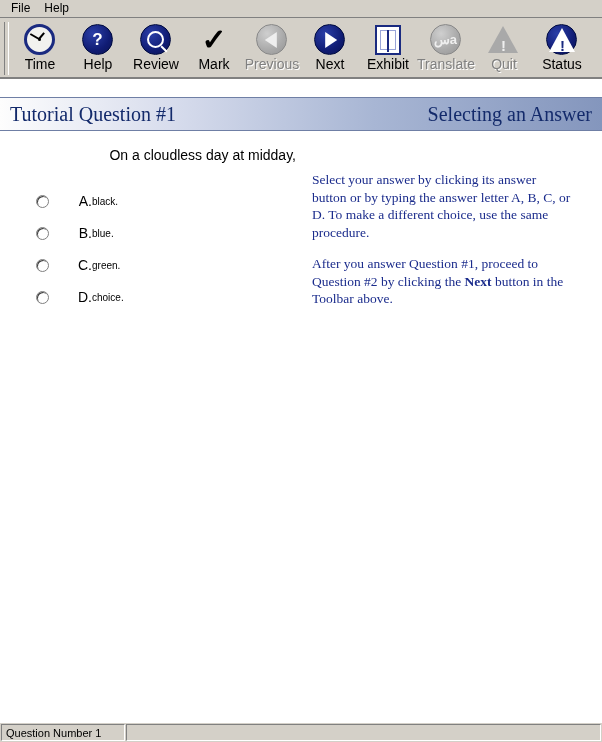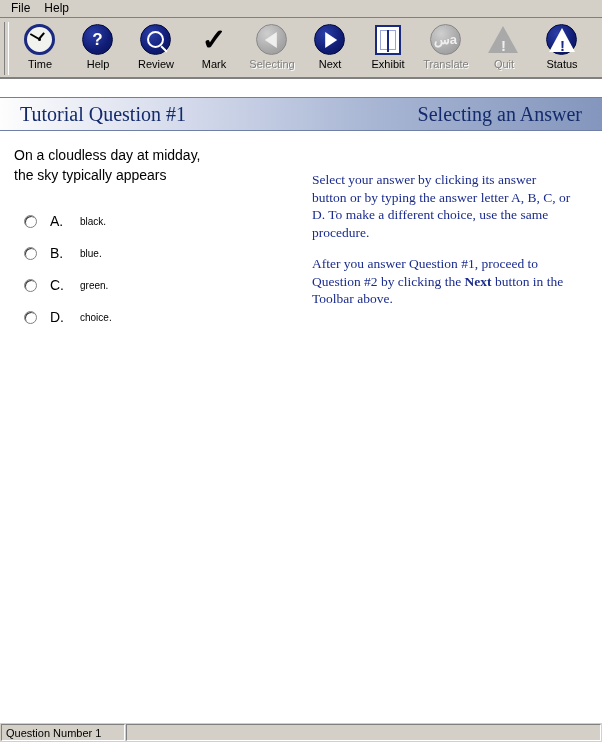--- a/index.html
+++ b/index.html
@@ -68,21 +68,21 @@
     border: 1px solid transparent;
     cursor: default;
   }
   .tool-icon {
     width: 32px;
     height: 32px;
     position: relative;
   }
   .tool-label {
     margin-top: 2px;
-    font-size: 11px;
+    font-size: 14px;
     line-height: 12px;
     color: #000;
   }
   .tool-btn.disabled .tool-label {
     color: #808080;
     text-shadow: 1px 1px 0 #ffffff;
   }
 
   
   .ic-circle {
@@ -237,21 +237,21 @@
     background: #ffffff;
   }
   .banner {
     height: 34px;
     background: linear-gradient(to right, #fdfdfd 0%, #d8dded 28%, #a8b6d4 62%, #8496bd 100%);
     border-top: 1px solid #6f7fa5;
     border-bottom: 1px solid #6f7fa5;
     display: flex;
     align-items: center;
     justify-content: space-between;
-    padding: 0 20px;
+    padding: 0 10px;
     box-sizing: border-box;
   }
   .banner-title {
     font-family: "Liberation Serif", serif;
     font-size: 20px;
     color: #132a6b;
     font-weight: normal;
   }
   .banner-right {
     font-family: "Liberation Serif", serif;
@@ -260,23 +260,24 @@
   }
 
   
   .content {
     flex: 1 1 auto;
     position: relative;
     background: #ffffff;
   }
   .question-pane {
     position: absolute;
-    left: 14px;
+    left: 26px;
     top: 14px;
     width: 270px;
+    text-align: right;
   }
   .question-text {
     font-size: 14px;
     line-height: 20px;
     color: #000;
   }
   .choices {
     margin-top: 20px;
   }
   .choice-row {
@@ -391,21 +392,21 @@
       </div>
       <div class="tool-label">Mark</div>
     </div>
 
     <div class="tool-btn disabled">
       <div class="tool-icon">
         <div class="ic-circle grey">
             <div class="tri tri-left grey"></div>
           </div>
       </div>
-      <div class="tool-label">Selecting</div>
+      <div class="tool-label">Previous</div>
     </div>
 
     <div class="tool-btn">
       <div class="tool-icon">
         <div class="ic-circle">
             <div class="tri tri-right"></div>
           </div>
       </div>
       <div class="tool-label">Next</div>
     </div>
@@ -454,21 +455,20 @@
   <div class="banner">
     <div class="banner-title">Tutorial Question #1</div>
     <div class="banner-right">Selecting an Answer</div>
   </div>
 
   <div class="content">
 
     <div class="question-pane">
       <div class="question-text">
         <div>On a cloudless day at midday,</div>
-        <div>the sky typically appears</div>
       </div>
 
       <div class="choices">
         <div class="choice-row">
           <span class="radio"></span>
           <span class="choice-letter">A.</span>
           <span class="choice-text">black.</span>
         </div>
         <div class="choice-row">
           <span class="radio"></span>

